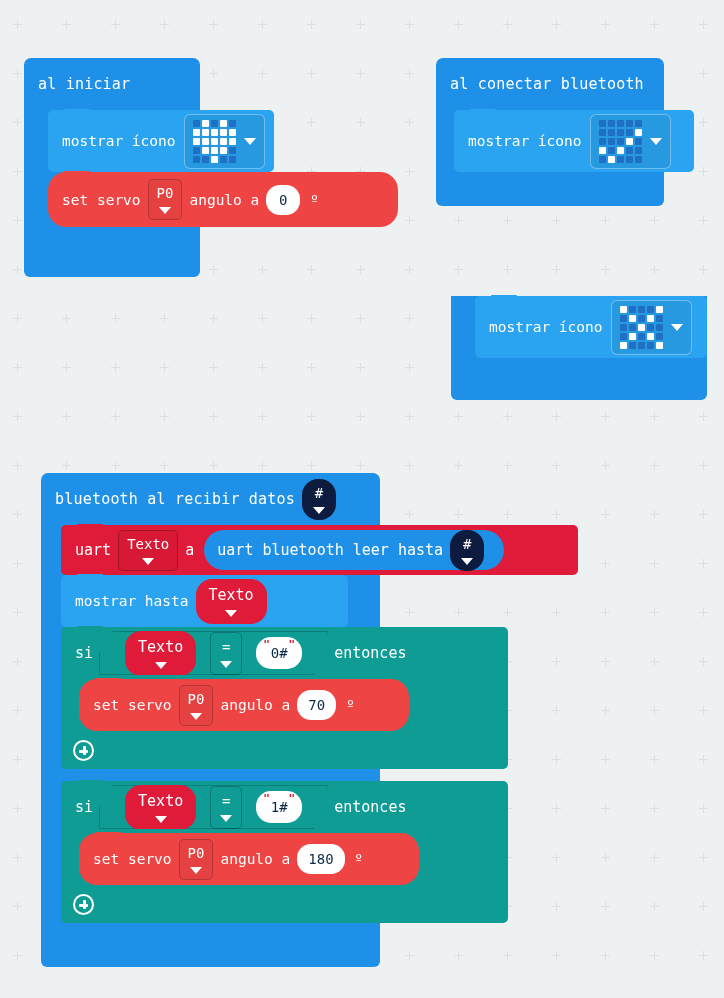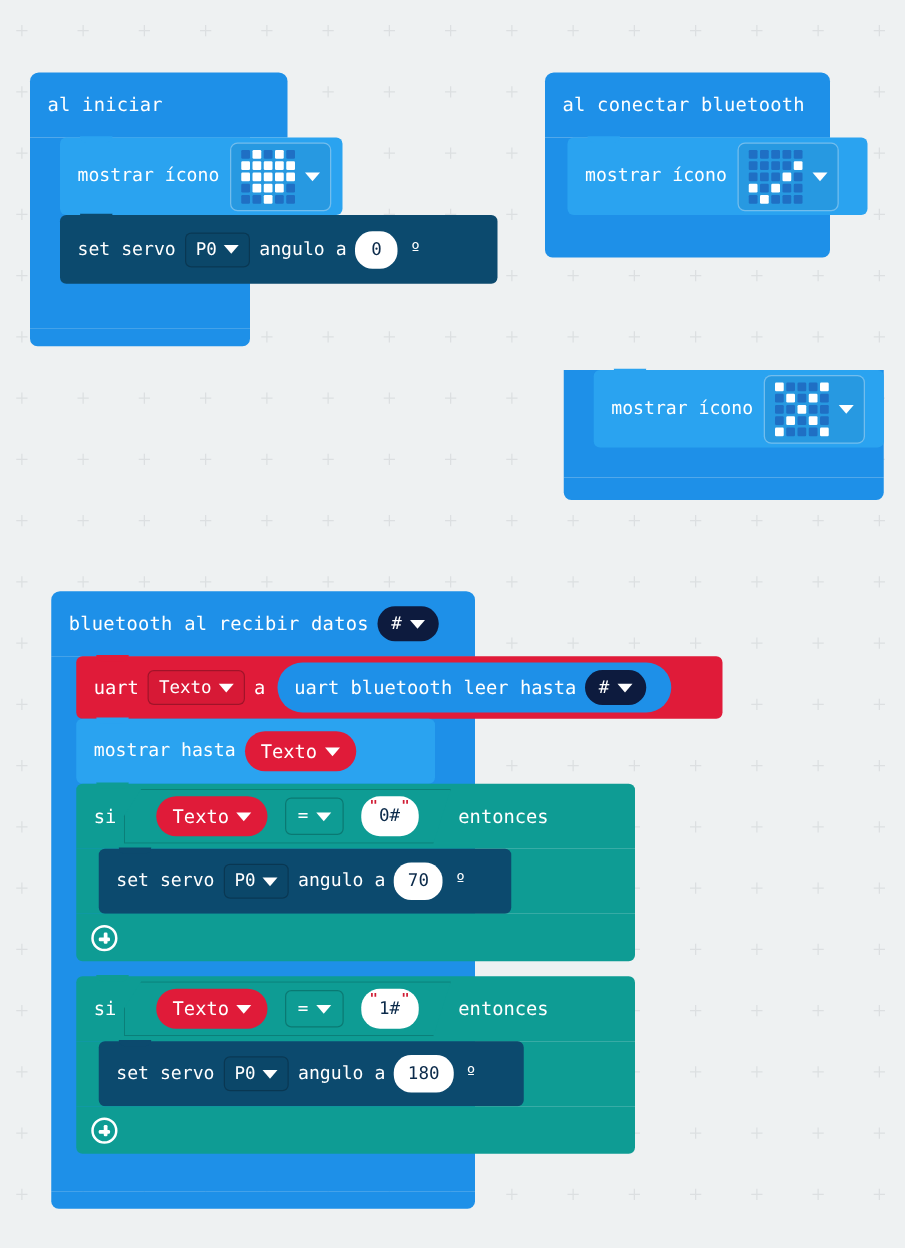--- a/index.html
+++ b/index.html
@@ -67,21 +67,21 @@
   .stmt{
     display:flex; align-items:center;
     color:#fff;
     font-size:14.5px;
     padding:0 14px;
     border-radius:5px;
     position:relative;
     height:52px;
   }
   .stmt.basic{ background:#2aa3f0; }
-  .stmt.servo{ background:#0c4a6e; }
+  .stmt.servo{ background:#ef4444;border-radius:18px; }
   .stmt.bt   { background:#1e90e8; }
 
   .label{ white-space:nowrap; }
 
   
   .notch-top:before{
     content:""; position:absolute;
     left:16px; top:-1px;
     width:26px; height:5px;
     background:inherit;
@@ -91,20 +91,21 @@
   
   .dropdown{
     display:inline-flex; align-items:center; gap:6px;
     border:1px solid rgba(0,0,0,.22);
     border-radius:5px;
     padding:5px 8px;
     font-size:14px;
     color:#fff;
     margin:0 7px;
     background:rgba(0,0,0,.04);
+    flex-direction:column;
   }
   .dropdown.dark{
     background:#0d1b3e; border:none; border-radius:16px;
     padding:6px 11px; color:#fff;
   }
   .dropdown.redfield{
     background:#e01b39; border:none; border-radius:16px;
     padding:7px 13px; font-size:15px; color:#fff;
   }
   .dropdown.opfield{
@@ -535,21 +536,21 @@
     <span class="gridmark" style="left: 454px; top: 951px;"></span>
     <span class="gridmark" style="left: 503px; top: 951px;"></span>
     <span class="gridmark" style="left: 552px; top: 951px;"></span>
     <span class="gridmark" style="left: 601px; top: 951px;"></span>
     <span class="gridmark" style="left: 650px; top: 951px;"></span>
     <span class="gridmark" style="left: 699px; top: 951px;"></span>
   </div>
 
 <div class="script" style="left:24px; top:58px; width:352px;">
 
-  <div class="hat" style="width:206px; height:52px; border-radius:7px 7px 0 0;">
+  <div class="hat" style="width:176px; height:52px; border-radius:7px 7px 0 0;">
     <span class="label">al iniciar</span>
   </div>
 
   <div class="evt-body" style="width:176px; padding:0 0 0 24px; position:relative;">
 
     <div class="stmt basic notch-top" style="height:62px; width:226px; margin-left:0;">
       <span class="label">mostrar ícono</span>
       <span class="ledbox">
         <span class="ledgrid">
             <span class="led"></span>

